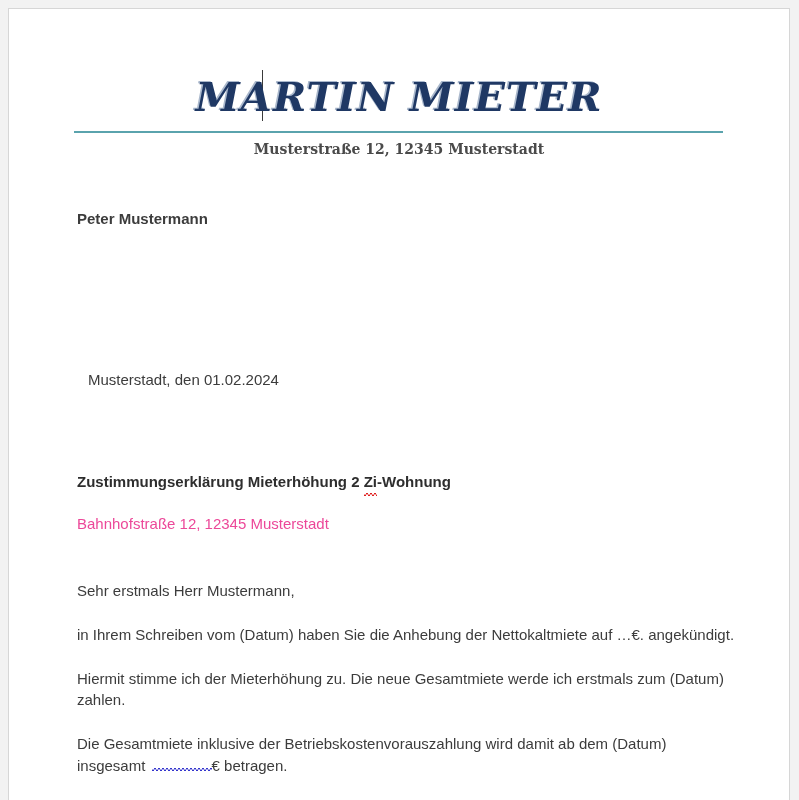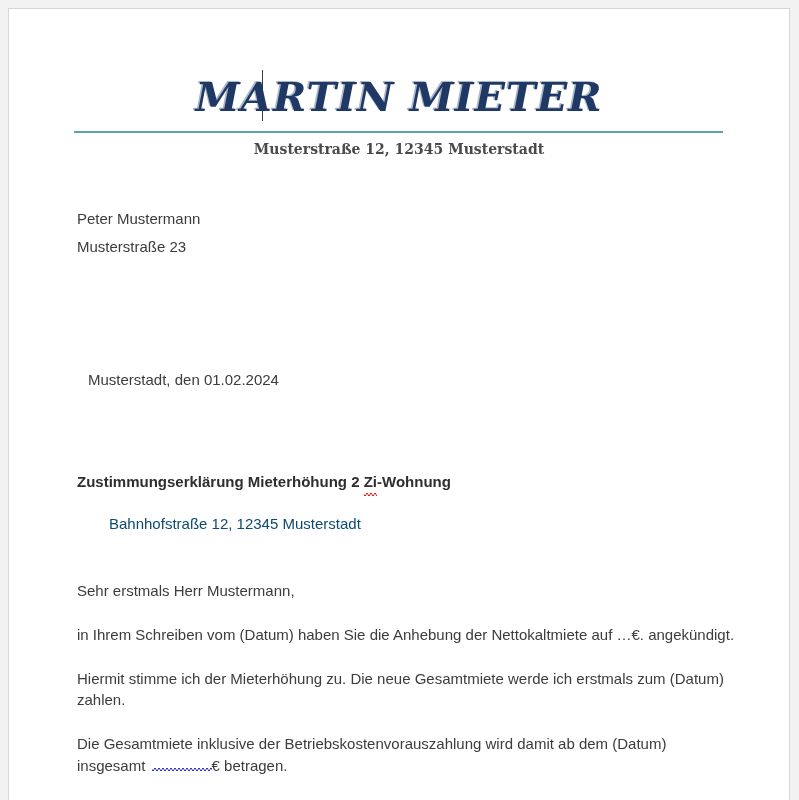--- a/index.html
+++ b/index.html
@@ -90,20 +90,21 @@
     font-size: 15px;
     color: #3c3c3c;
     line-height: 1.45;
   }
 
   .recipient {
     position: absolute;
     top: 199px;
     left: 0;
     width: 100%;
+    font-weight: bold;
   }
   .recipient div { height: 28px; }
   .recipient .gap { height: 28px; }
 
   .date-line {
     position: absolute;
     top: 360px;
     left: 11px;
     width: 647px;
     text-align: left;
@@ -114,22 +115,21 @@
     top: 462px;
     left: 0;
     width: 100%;
   }
   .subject .subject-title {
     font-weight: 700;
     color: #2e2e2e;
     margin-bottom: 20px;
   }
   .subject .subject-sub {
-    color: #0c4a6e;
-    margin-left: 32px;
+    color: #ec4899;
   }
 
   
   .spell-red {
     position: relative;
     display: inline-block;
   }
   .spell-red::after {
     content: "";
     position: absolute;
@@ -183,21 +183,20 @@
     <div class="caret"></div>
     <div class="company-name">MARTIN MIETER</div>
     <div class="rule"></div>
     <div class="address-line">Musterstraße 12, 12345 Musterstadt</div>
   </div>
 
   <div class="body-area">
 
     <div class="recipient">
       <div>Peter Mustermann</div>
-      <div>Musterstraße 23</div>
       <div class="gap"></div>
     </div>
 
     <div class="date-line">Musterstadt, den 01.02.2024</div>
 
     <div class="subject">
       <div class="subject-title"><span>Zustimmungserklärung Mieterhöhung 2 </span><span class="spell-red">Zi</span><span>-Wohnung</span></div>
       <div class="subject-sub">Bahnhofstraße 12,  12345 Musterstadt</div>
     </div>
 

